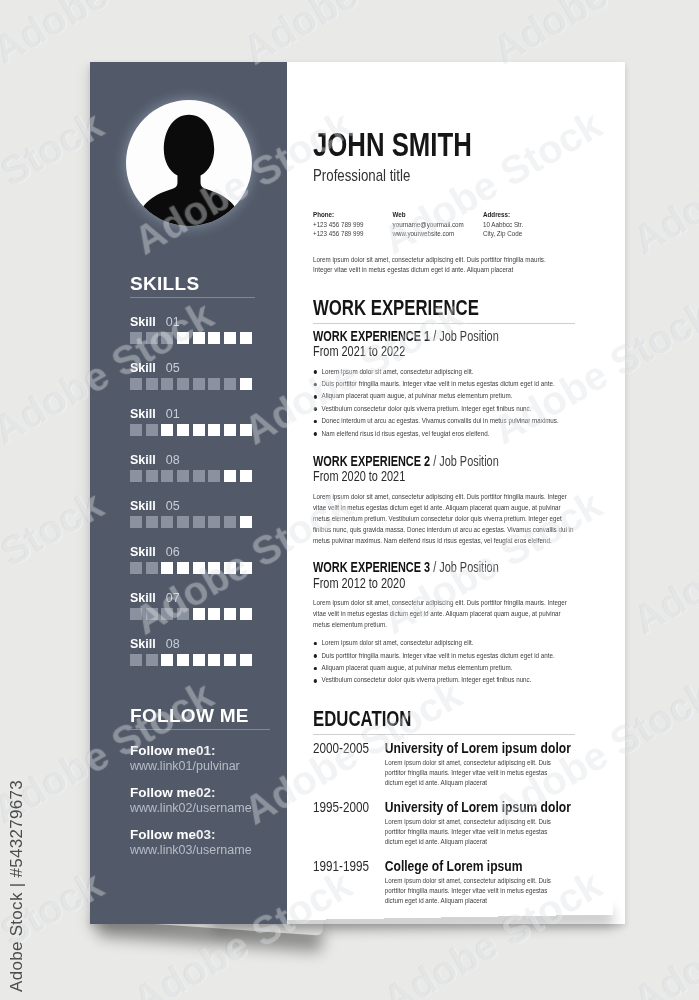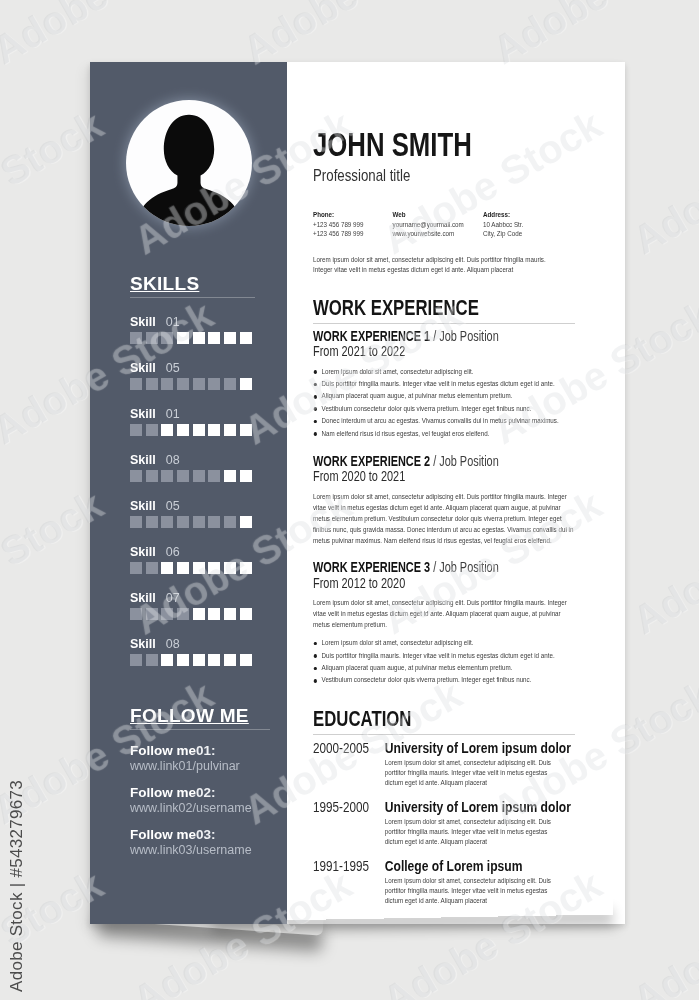--- a/index.html
+++ b/index.html
@@ -24,21 +24,21 @@
     transform:rotate(-1deg); box-shadow:0 12px 12px rgba(0,0,0,0.20); z-index:-1; }
 
   
   .sidebar { position:absolute; left:0; top:0; bottom:0; width:197px; background:#525a69; }
   .photo { position:absolute; left:36px; top:38px; width:126px; height:126px; border-radius:50%;
     background:#fdfdfe; overflow:hidden; box-shadow:0 0 14px rgba(200,216,238,0.45); }
   .photo svg { display:block; width:100%; height:100%; }
   .side-sec { position:absolute; left:40px; }
   .skills-sec { top:211px; width:125px; }
   .follow-sec { top:643px; width:140px; }
-  .side-title { font-size:19px; line-height:21px; font-weight:bold; color:#ffffff; letter-spacing:0.3px;text-decoration:underline; }
+  .side-title { font-size:19px; line-height:21px; font-weight:bold; color:#ffffff; letter-spacing:0.3px; }
   .side-rule { height:1px; background:rgba(255,255,255,0.28); margin-top:3px; }
   .skill { margin-top:17px; }
   .skill-label { font-size:12.5px; line-height:14px; color:#ffffff; font-weight:bold; }
   .skill-label .num { font-weight:normal; color:#c9ced6; margin-left:10px; }
   .squares { display:flex; gap:3.7px; margin-top:3px; }
   .sq { width:12px; height:12px; }
   .sq.muted { background:#8b919e; }
   .sq.filled { background:#ffffff; }
   .follow-item { margin-top:11px; }
   .follow-item:first-child { margin-top:13px; }

